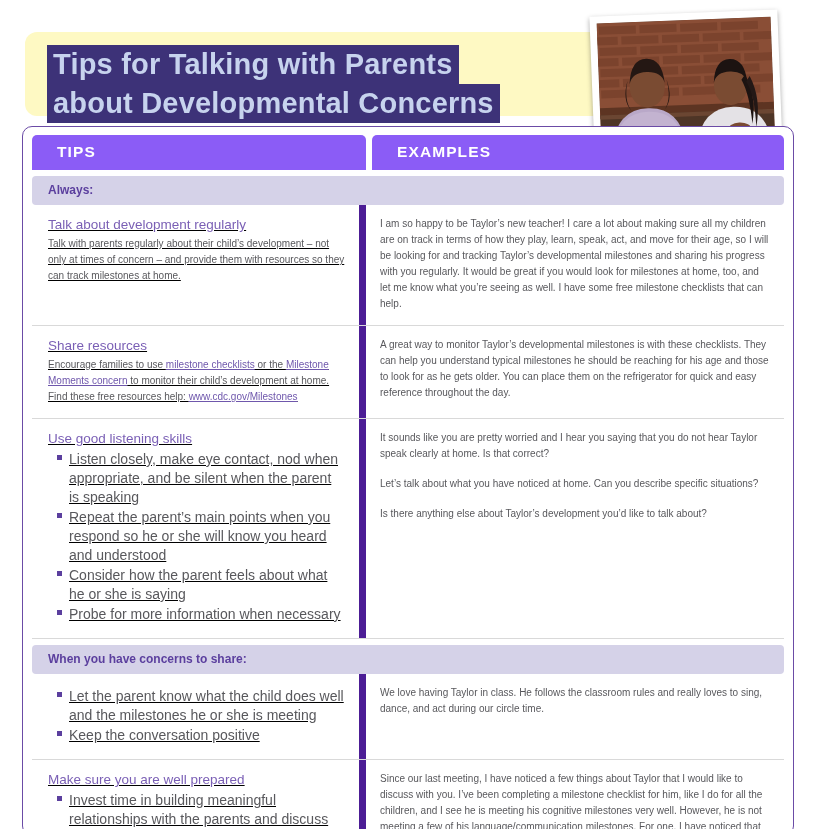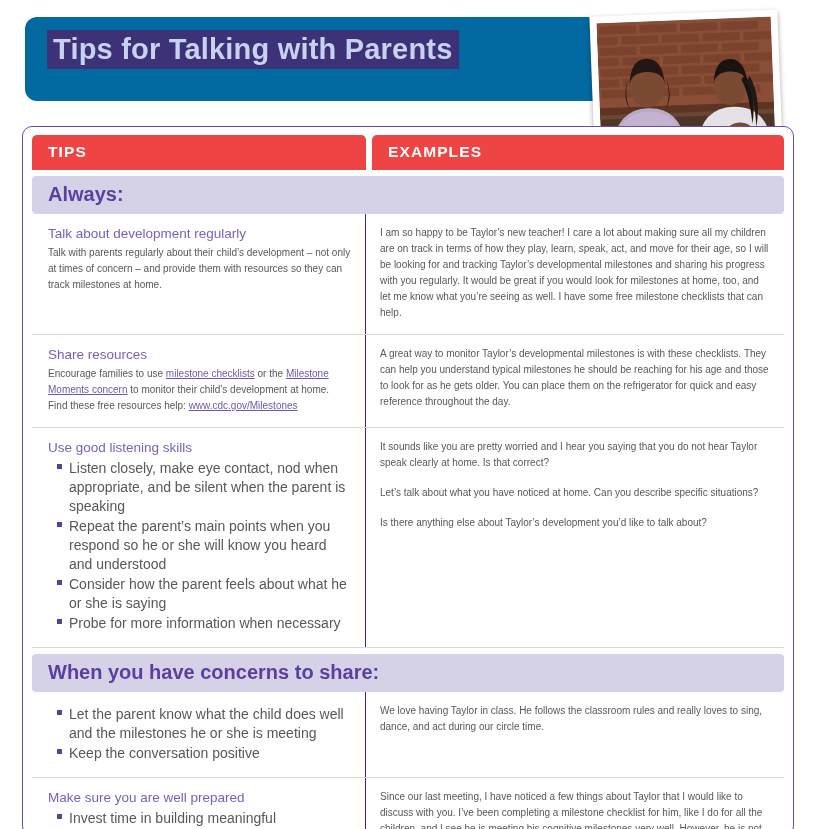--- a/index.html
+++ b/index.html
@@ -6,23 +6,23 @@
   html, body {
     width: 816px; height: 829px;
     background: #ffffff;
     font-family: "Liberation Sans", sans-serif;
     overflow: hidden;
   }
   .page { position: relative; width: 816px; height: 829px; background: #fff; }
 
   
   .banner {
-    position: absolute; left: 25px; top: 17px;
+    position: absolute; left: 25px; top: 32px;
     width: 690px; height: 84px;
-    background: #0369a1;
+    background: #fef9c3;
     border-radius: 12px;
   }
   .banner-title {
     position: absolute; left: 22px; top: 13px;
     width: 560px;
     font-size: 29px; line-height: 36px;
     font-weight: bold;
     color: #c7d3ee;
     letter-spacing: .2px;
   }
@@ -54,49 +54,50 @@
     width: 772px; height: 710px;
     border: 1.5px solid #6b4ba6;
     border-radius: 10px;
     background: #ffffff;
     overflow: hidden;
   }
   .card-inner { padding: 8px 9px 0 9px; }
 
   .head-row { display: flex; gap: 6px; }
   .head-cell {
-    background: #ef4444;
+    background: #8b5cf6;
     color: #ffffff;
     font-size: 15.5px;
     font-weight: bold;
     letter-spacing: 1.1px;
-    padding: 8px 0 9px 16px;
+    padding: 8px 0 9px 25px;
     border-radius: 5px 5px 0 0;
   }
   .head-tips { width: 334px; }
   .head-examples { flex: 1; }
 
   .section-bar {
     background: #d5d2e8;
     color: #5b3f9e;
-    font-size: 20px;
+    font-size: 12px;
     font-weight: bold;
     padding: 7px 0 8px 16px;
     margin-top: 6px;
     border-radius: 4px;
   }
 
   .row {
     display: flex;
     border-bottom: 1px solid #d9d9d9;
   }
   .cell-tips {
     width: 334px;
     padding: 11px 14px 13px 16px;
-    border-right: 1px solid #4c1d95;
+    border-right: 7px solid #4c1d95;
+    text-decoration: underline;
   }
   .cell-ex {
     flex: 1;
     padding: 11px 12px 13px 14px;
   }
 
   .tip-title {
     color: #7a5fb5;
     font-size: 13.5px;
     line-height: 17px;
@@ -131,20 +132,21 @@
   }
 </style>
 </head>
 <body>
 
 <div class="page">
 
   <div class="banner">
     <div class="banner-title">
       <span class="ln">Tips for Talking with Parents</span><br>
+      <span class="ln">about Developmental Concerns</span>
     </div>
   </div>
 
   <div class="photo-wrap">
     <div class="photo">
       <svg viewBox="0 0 188 140" preserveAspectRatio="none">
         <rect x="0" y="0" width="188" height="104" fill="#8a4e36"></rect>
         <g fill="#7b432d">
           <rect x="2" y="4" width="40" height="9"></rect>
             <rect x="46" y="4" width="40" height="9"></rect>

